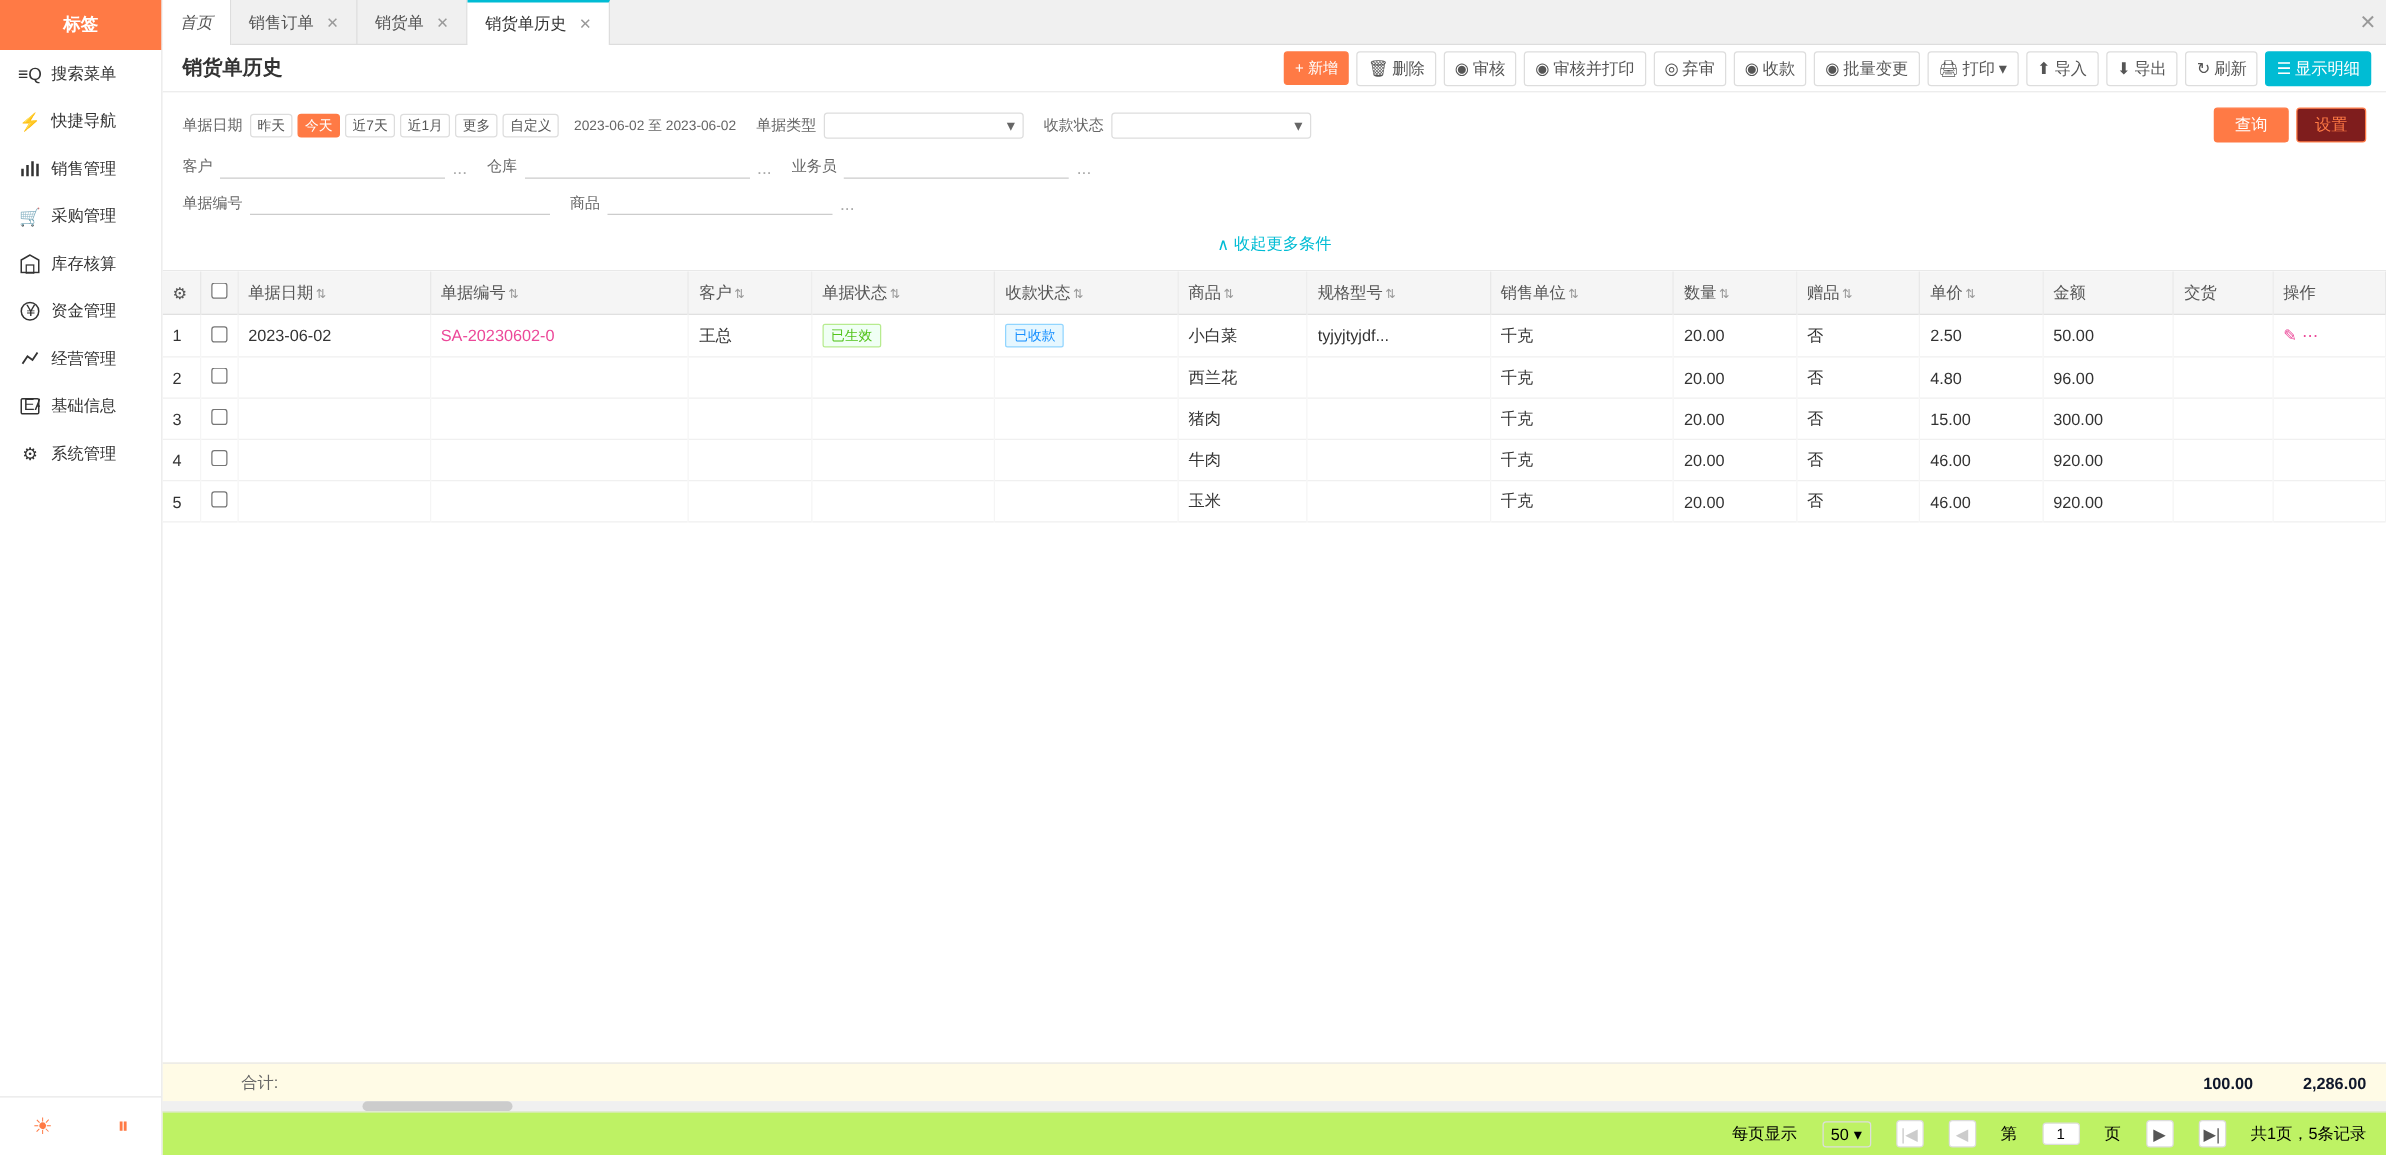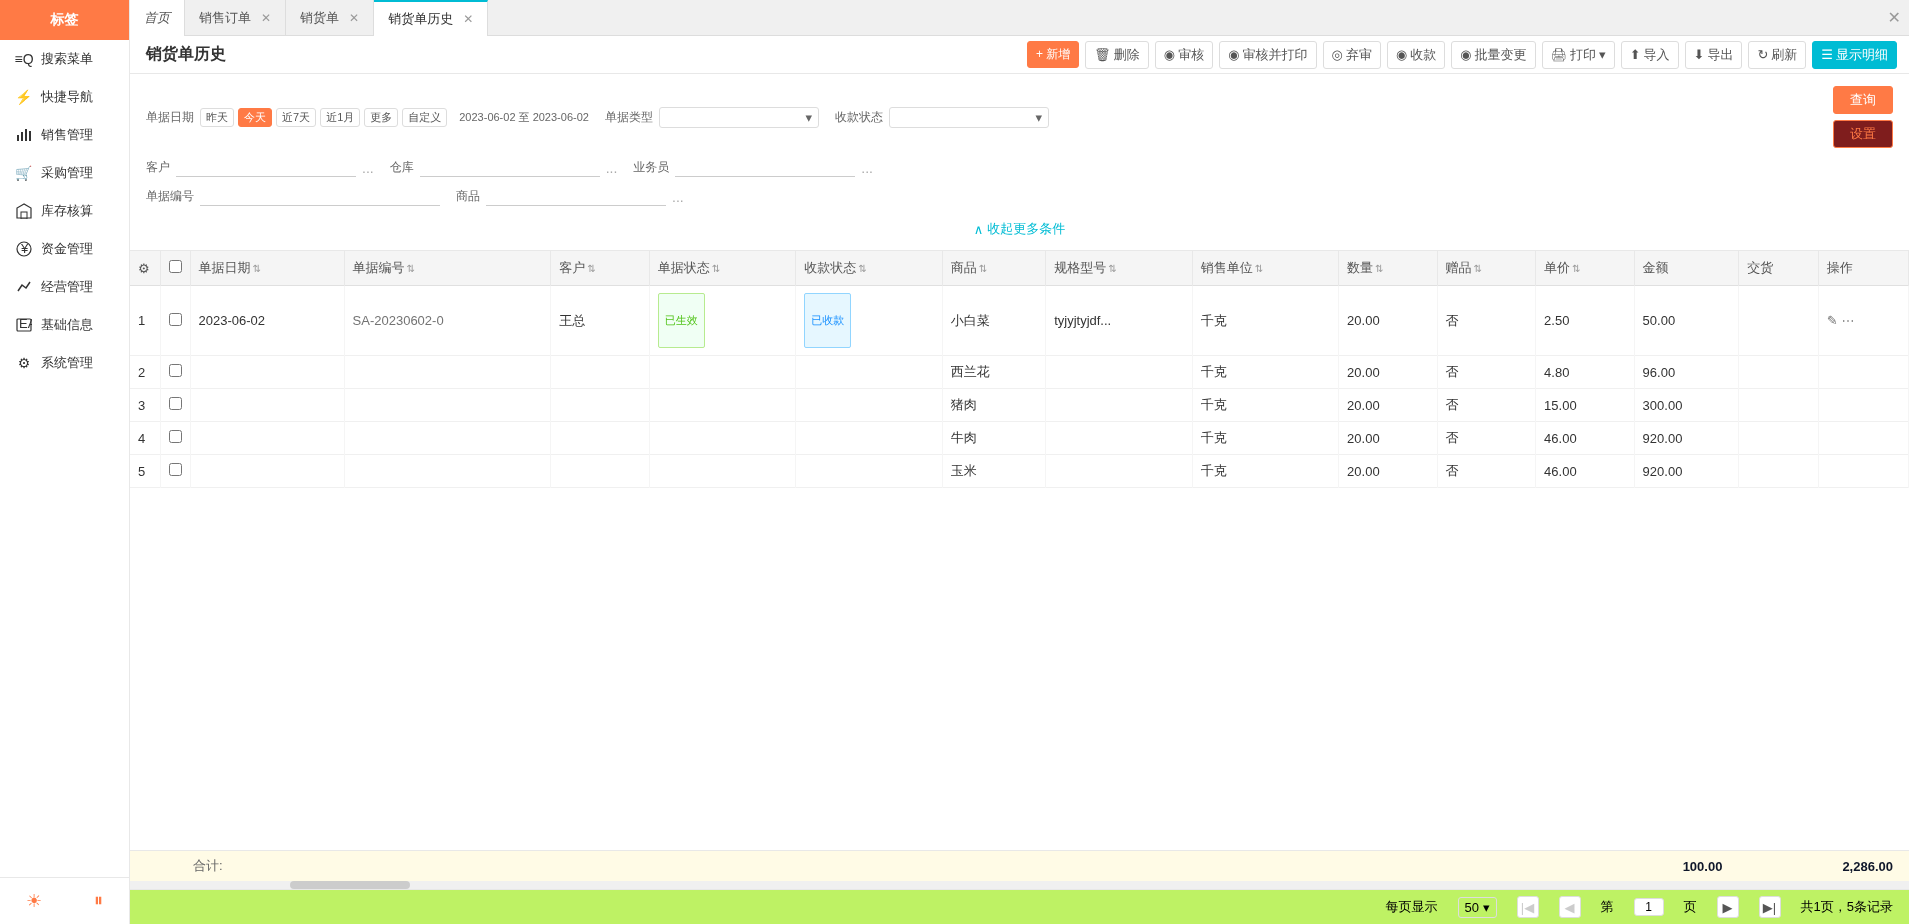--- a/index.html
+++ b/index.html
@@ -213,27 +213,27 @@
     thead th .sort-icon { color: #999; font-size: 10px; margin-left: 2px; }
     tbody tr { border-bottom: 1px solid #f0f0f0; }
     tbody td {
       padding: 7px 8px;
       color: #333;
       border-right: 1px solid #f5f5f5;
       white-space: nowrap;
     }
     .tag {
       display: inline-block;
-      padding: 19px 6px;
+      padding: 1px 6px;
       border-radius: 2px;
       font-size: 11px;
     }
     .tag-green { background: #f0fff4; color: #52c41a; border: 1px solid #b7eb8f; }
     .tag-blue { background: #e6f7ff; color: #1890ff; border: 1px solid #91d5ff; }
-    .action-link { color: #737373; cursor: pointer; margin-right: 4px; text-decoration: none; }
+    .action-link { color: #ec4899; cursor: pointer; margin-right: 4px; text-decoration: none; }
 
     
     .table-footer {
       background: #fffbe6;
       border-top: 1px solid #e8e8e8;
       padding: 6px 16px;
       display: flex;
       align-items: center;
       flex-shrink: 0;
       font-size: 12px;
@@ -300,21 +300,21 @@
       color: #ff7a45;
       border: 1px solid #ff7a45;
       border-radius: 3px;
       padding: 4px 14px;
       cursor: pointer;
       font-size: 13px;
     }
 
     .filter-query-area {
       display: flex;
-      flex-direction: column;
+      flex-direction: row;
       gap: 6px;
       margin-left: auto;
     }
 
     .scrollbar-area {
       background: #f0f0f0;
       height: 8px;
       flex-shrink: 0;
     }
     .scrollbar-thumb {
@@ -664,21 +664,21 @@
             <td></td>
           </tr>
         </tbody>
     </table>
   </div>
 
   <div class="table-footer">
     <span class="footer-label">合计:</span>
     <div class="footer-values">
       <span class="footer-sum" style="margin-left:760px;">100.00</span>
-      <span class="footer-sum" style="margin-left:80px;">2,286.00</span>
+      <span class="footer-sum" style="">2,286.00</span>
     </div>
   </div>
 
   <div class="scrollbar-area">
     <div class="scrollbar-thumb"></div>
   </div>
 
   <div class="pagination-bar">
     <span>每页显示</span>
     <div class="page-size-select">

